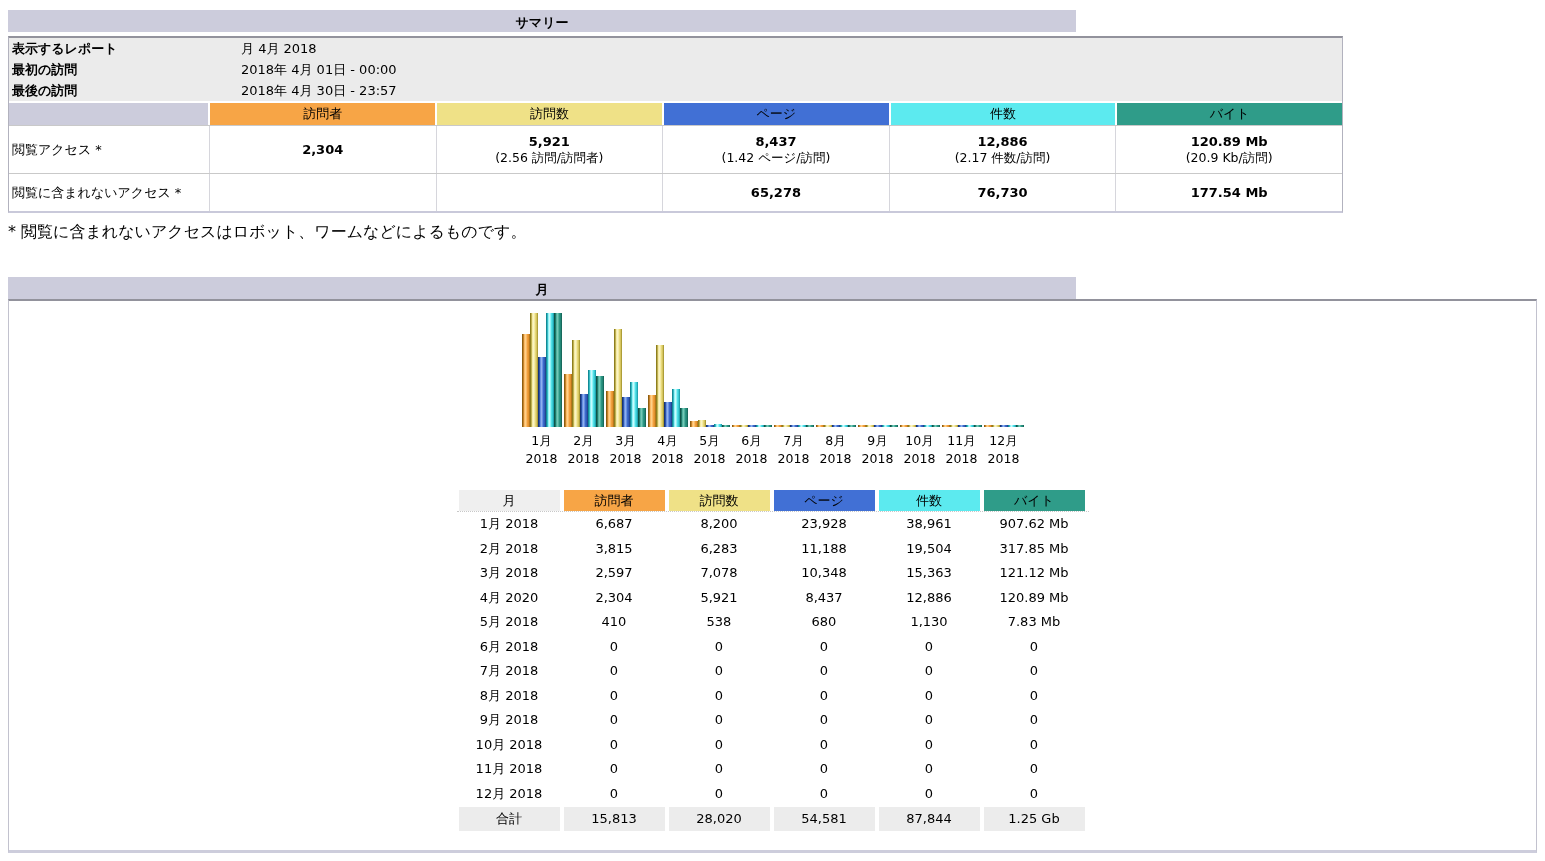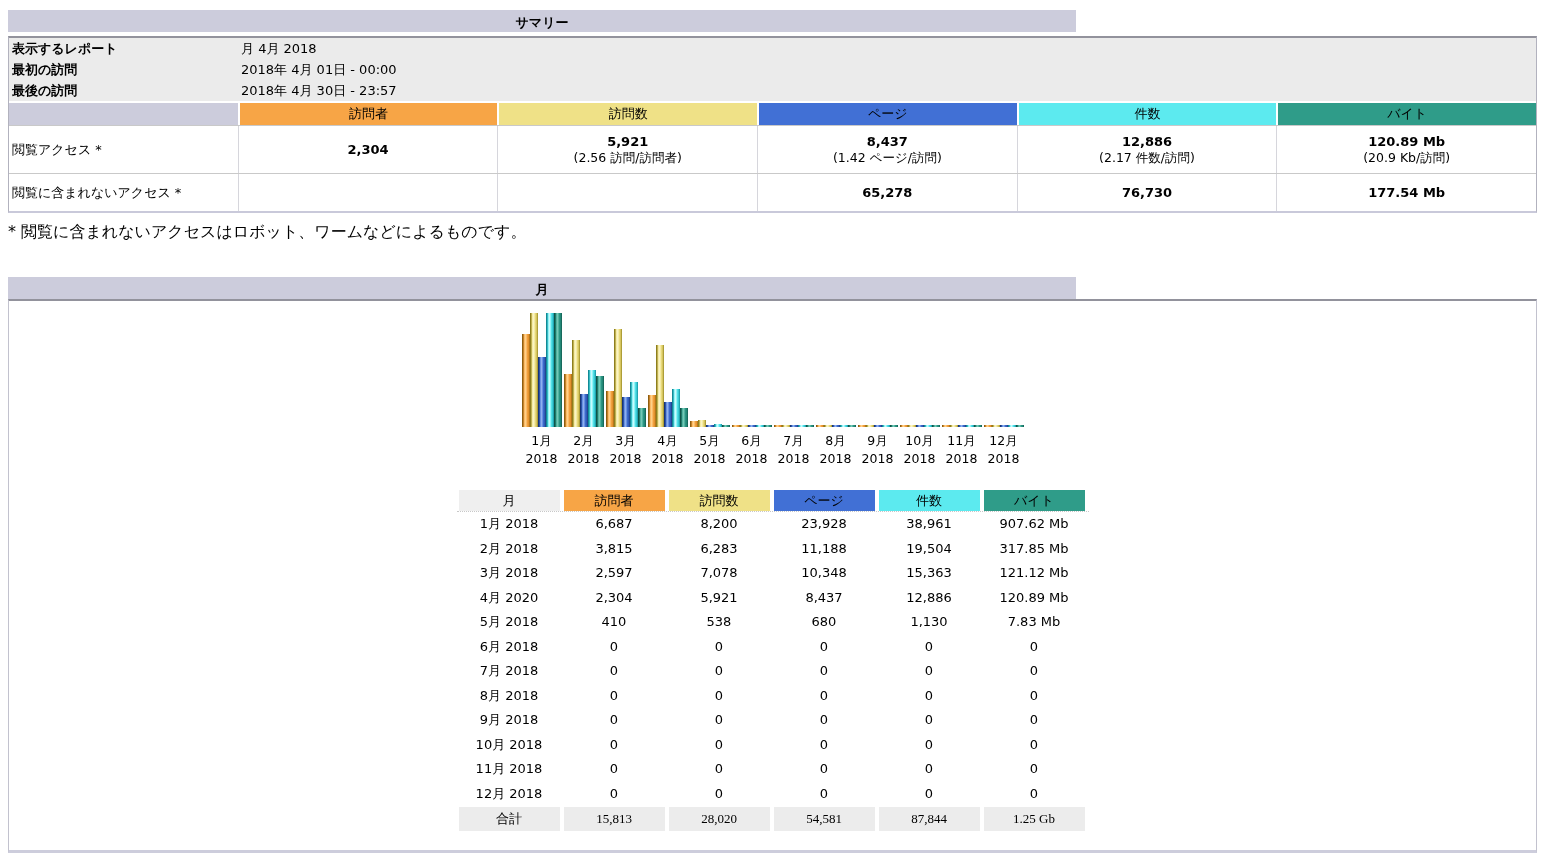--- a/index.html
+++ b/index.html
@@ -12,21 +12,21 @@
   .page { padding:10px 8px 0 8px; }
 
   
   .title-bar {
     width:1068px; height:22px; line-height:26px;
     background:#CCCCDC; font-weight:bold; text-align:center;
   }
 
   
   .summary-table {
-    width:1529px; margin-top:4px;
+    width:1335px; margin-top:4px;
     border:1px solid #B2B2BE; border-top:2px solid #92929C; border-bottom:2px solid #C9C9DA;
     background:#fff;
   }
   .info-row { display:flex; height:21px; line-height:21px; background:#EBEBEB; }
   .info-label { width:229px; padding-left:3px; font-weight:bold; }
   .info-value { flex:1; padding-left:3px; }
 
   .col-header-row { display:flex; height:22px; margin-top:2px; }
   .corner-cell { width:229px; background:#CCCCDC; }
   .col-header {
@@ -65,21 +65,21 @@
   .labels { display:flex; justify-content:center; width:520px; margin:5px auto 0 auto; }
   .axis-label { width:42px; text-align:center; font-size:12.5px; line-height:18px; white-space:nowrap; }
 
   .month-table { width:632px; margin:22px auto 0 auto; }
   .mt-row { display:flex; }
   .mt-cell { width:105px; text-align:center; }
   .mt-header { height:22px; border-bottom:1px dotted #C8C8C8; }
   .mt-header .mt-cell { padding:0 2px; }
   .mt-header .hd { height:21px; line-height:21px; }
   .mt-data { height:24.5px; line-height:24.5px; }
-  .mt-total { height:24px; margin-top:1px;font-family:Liberation Serif, serif; }
+  .mt-total { height:24px; margin-top:1px; }
   .mt-total .mt-cell { padding:0 2px; }
   .mt-total .hd { height:24px; line-height:24px; background:#ECECEC; }
 </style>
 </head>
 <body>
 
 <div class="page">
 
   <div class="title-bar">サマリー</div>
 

